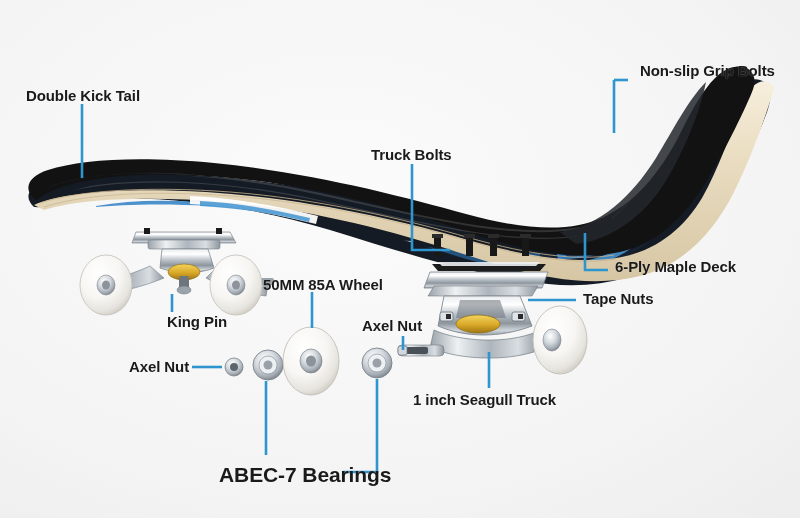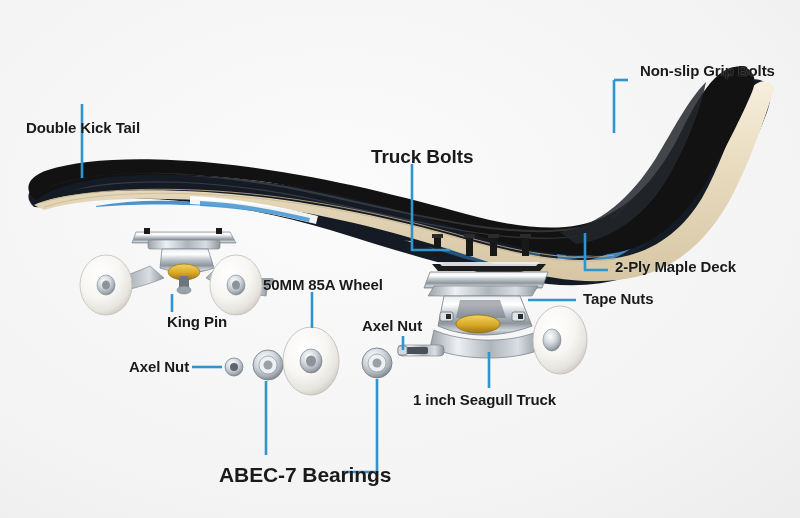--- a/index.html
+++ b/index.html
@@ -292,24 +292,24 @@
       <path d="M403,336 L403,350"></path>
 
       <path d="M489,352 L489,388"></path>
 
       <path d="M266,381 L266,455"></path>
 
       <path d="M377,379 L377,472 L343,472"></path>
     </g>
   </svg>
 
-  <div class="lbl" style="left:26px;top:88px;font-size:15px;margin-top:32px;">Double Kick Tail</div>
+  <div class="lbl" style="left:26px;top:88px;font-size:15px;">Double Kick Tail</div>
   <div class="lbl" style="left:640px;top:63px;font-size:15px;">Non-slip Grip Bolts</div>
-  <div class="lbl" style="left:371px;top:147px;font-size:19px;text-align:right;">Truck Bolts</div>
-  <div class="lbl" style="left:615px;top:259px;font-size:15px;">2-Ply Maple Deck</div>
+  <div class="lbl" style="left:371px;top:147px;font-size:15px;text-align:right;">Truck Bolts</div>
+  <div class="lbl" style="left:615px;top:259px;font-size:15px;">6-Ply Maple Deck</div>
   <div class="lbl" style="left:583px;top:291px;font-size:15px;">Tape Nuts</div>
   <div class="lbl" style="left:263px;top:277px;font-size:15px;">50MM 85A Wheel</div>
   <div class="lbl" style="left:139px;top:314px;font-size:15px;margin-left:28px;">King Pin</div>
   <div class="lbl" style="left:129px;top:359px;font-size:15px;">Axel Nut</div>
   <div class="lbl" style="left:362px;top:318px;font-size:15px;">Axel Nut</div>
   <div class="lbl" style="left:413px;top:392px;font-size:15px;">1 inch Seagull Truck</div>
   <div class="lbl" style="left:219px;top:464px;font-size:21px;">ABEC-7 Bearings</div>
 
 </div>
 

